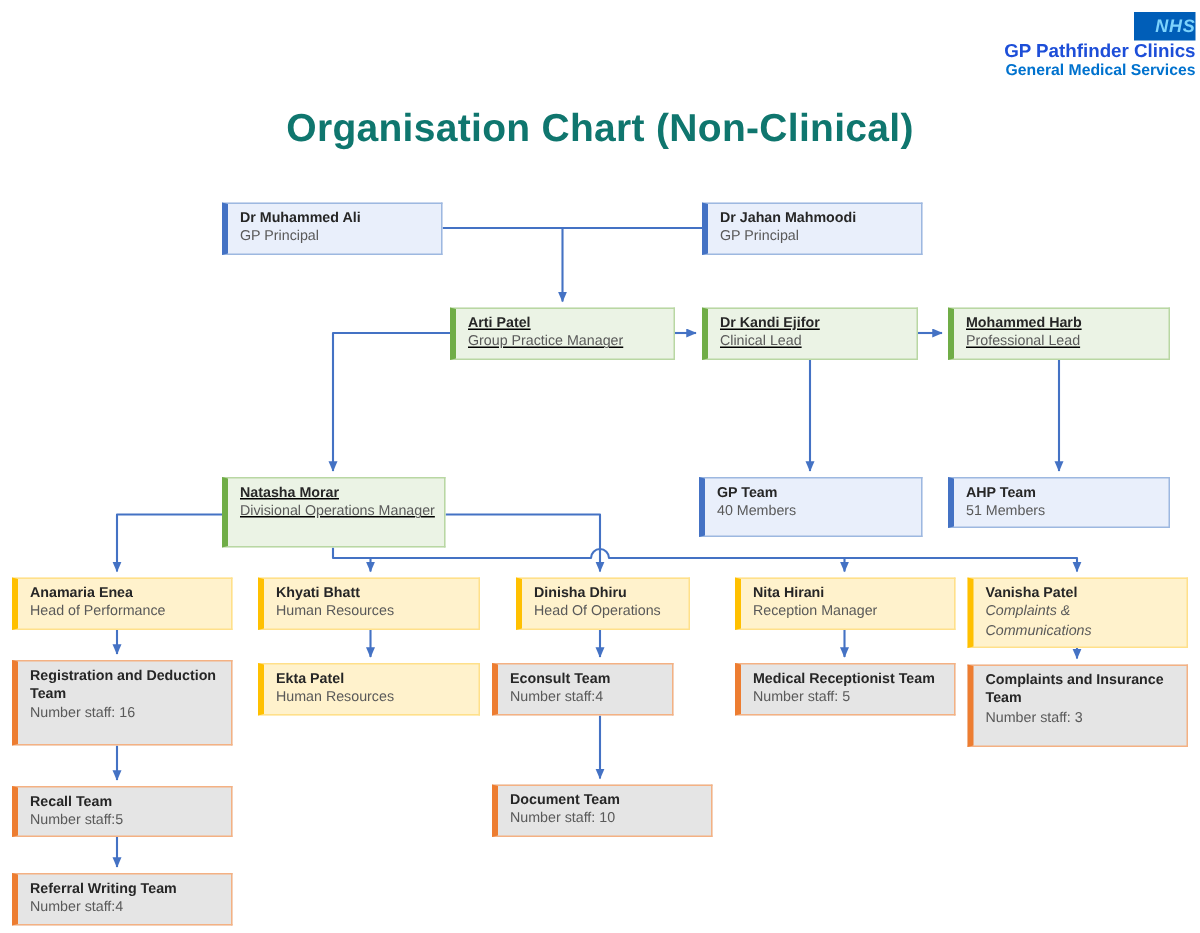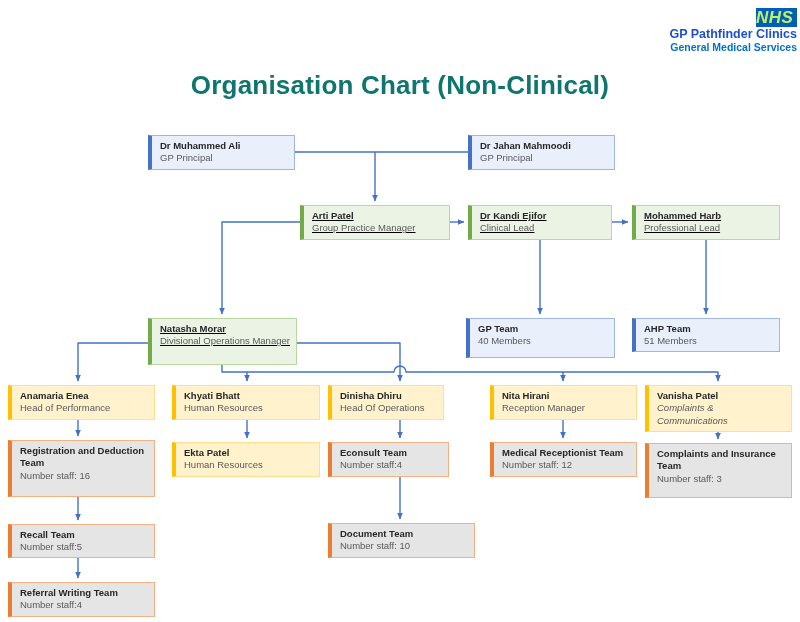--- a/index.html
+++ b/index.html
@@ -6,22 +6,22 @@
   body{
     width:800px;height:622px;position:relative;overflow:hidden;
     background:#ffffff;font-family:"Liberation Sans",sans-serif;
   }
   .canvas{position:absolute;left:0;top:0;width:800px;height:622px;}
   svg.connectors{position:absolute;left:0;top:0;}
 
   
   .nhs-header{position:absolute;top:8px;right:3px;text-align:right;line-height:1.1;}
   .nhs-logo{
-    display:inline-block;width:41px;height:19px;background:#005EB8;color:#bef264;
-    font-weight:bold;font-style:italic;font-size:17px;line-height:19px;text-align:left;
+    display:inline-block;width:41px;height:19px;background:#005EB8;color:#7dd3fc;
+    font-weight:bold;font-style:italic;font-size:12px;line-height:19px;text-align:right;
     letter-spacing:.5px;
   }
   .nhs-org{font-size:12.5px;font-weight:bold;color:#1d4ed8;margin-top:1px;}
   .nhs-sub{font-size:10.5px;font-weight:bold;color:#0072CE;}
 
   
   .title{
     position:absolute;top:70px;left:0;width:800px;text-align:center;
     font-size:26px;font-weight:bold;color:#0f766e;letter-spacing:.2px;
   }
@@ -136,21 +136,21 @@
   <div class="node gold" style="left:8px;top:385px;width:147px;height:35px">
     <span class="name">Anamaria Enea</span>
     <span class="role">Head of Performance</span>
   </div>
 
   <div class="node gold" style="left:172px;top:385px;width:148px;height:35px">
     <span class="name">Khyati Bhatt</span>
     <span class="role">Human Resources</span>
   </div>
 
-  <div class="node gold" style="left:328px;top:385px;width:116px;height:35px">
+  <div class="node gold" style="left:344px;top:385px;width:116px;height:35px">
     <span class="name">Dinisha Dhiru</span>
     <span class="role">Head Of Operations</span>
   </div>
 
   <div class="node gold" style="left:490px;top:385px;width:147px;height:35px">
     <span class="name">Nita Hirani</span>
     <span class="role">Reception Manager</span>
   </div>
 
   <div class="node gold" style="left:645px;top:385px;width:147px;height:47px">
@@ -168,21 +168,21 @@
     <span class="role">Human Resources</span>
   </div>
 
   <div class="node orange" style="left:328px;top:442px;width:121px;height:35px">
     <span class="name">Econsult Team</span>
     <span class="role">Number staff:4</span>
   </div>
 
   <div class="node orange" style="left:490px;top:442px;width:147px;height:35px">
     <span class="name">Medical Receptionist Team</span>
-    <span class="role">Number staff: 12</span>
+    <span class="role">Number staff: 5</span>
   </div>
 
   <div class="node orange" style="left:645px;top:443px;width:147px;height:55px">
     <span class="name">Complaints and Insurance Team</span>
     <span class="role">Number staff: 3</span>
   </div>
 
   <div class="node orange" style="left:8px;top:524px;width:147px;height:34px">
     <span class="name">Recall Team</span>
     <span class="role">Number staff:5</span>

